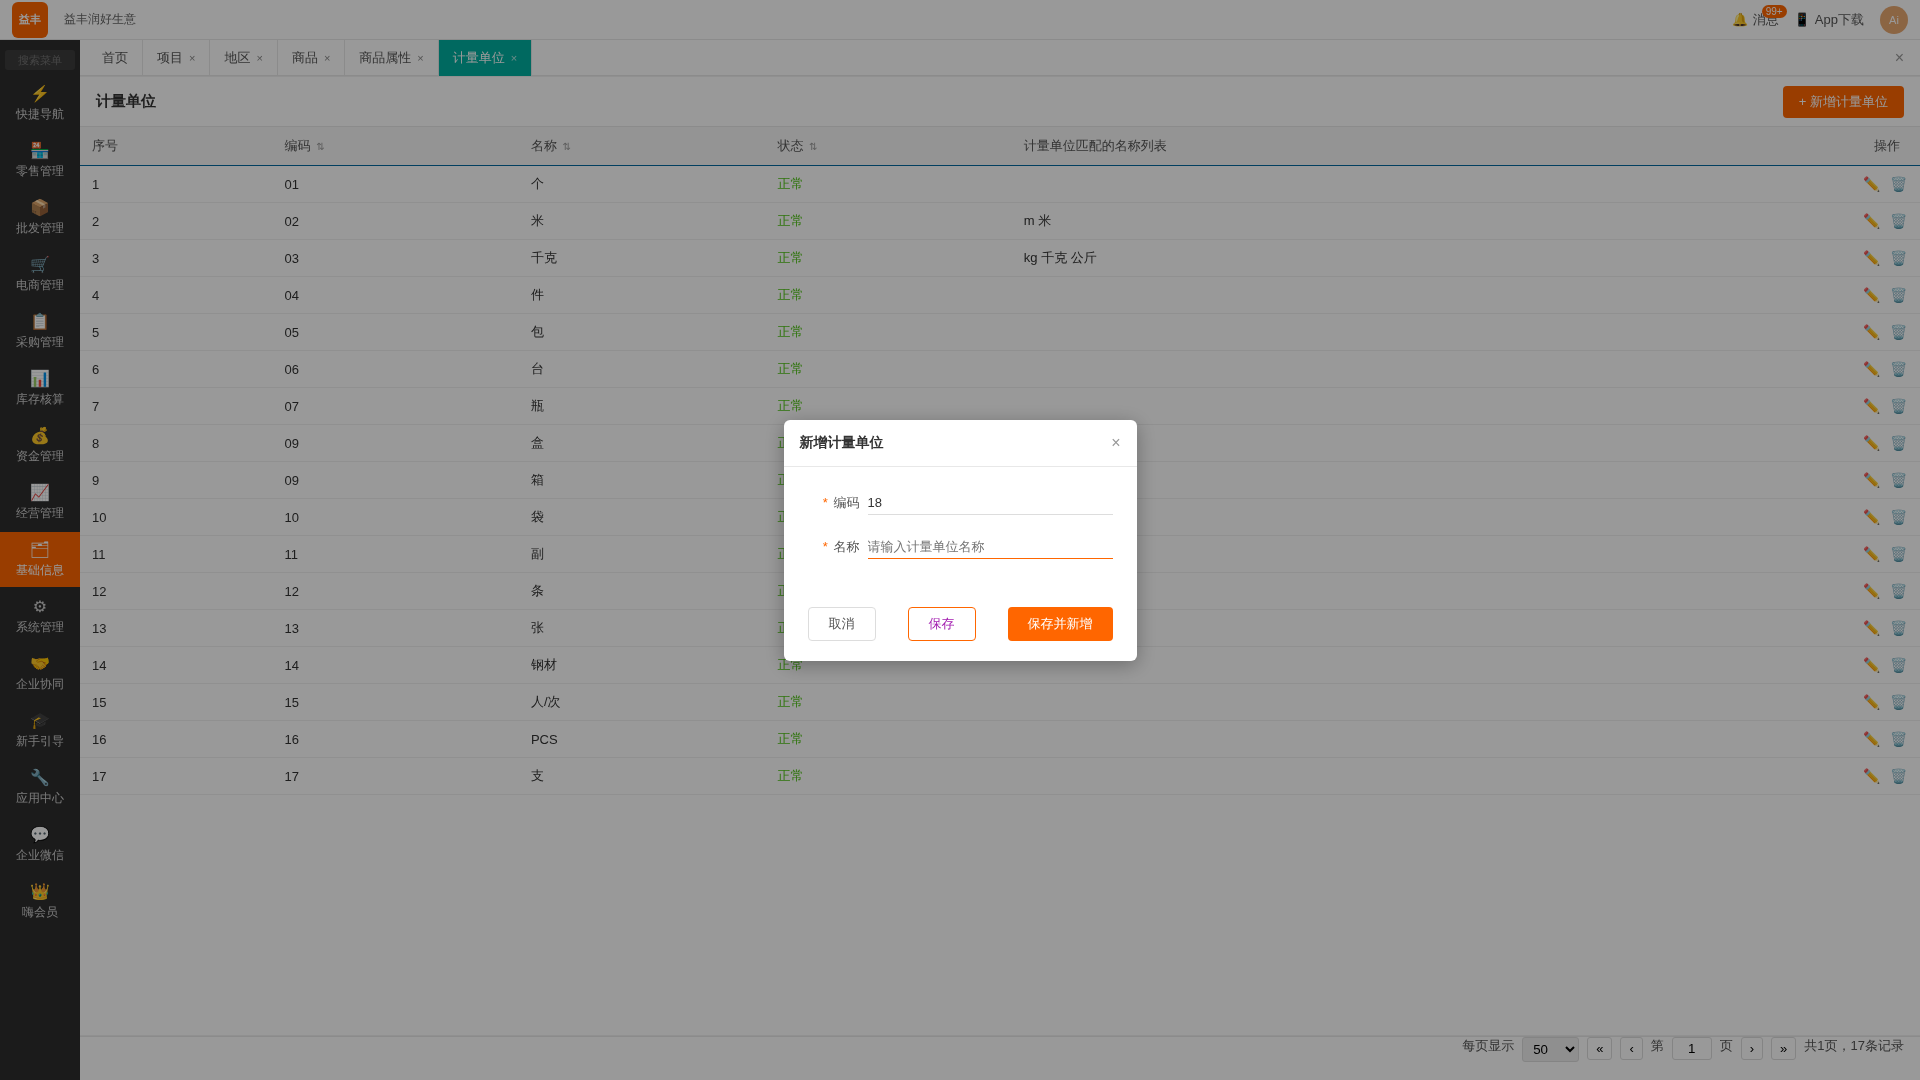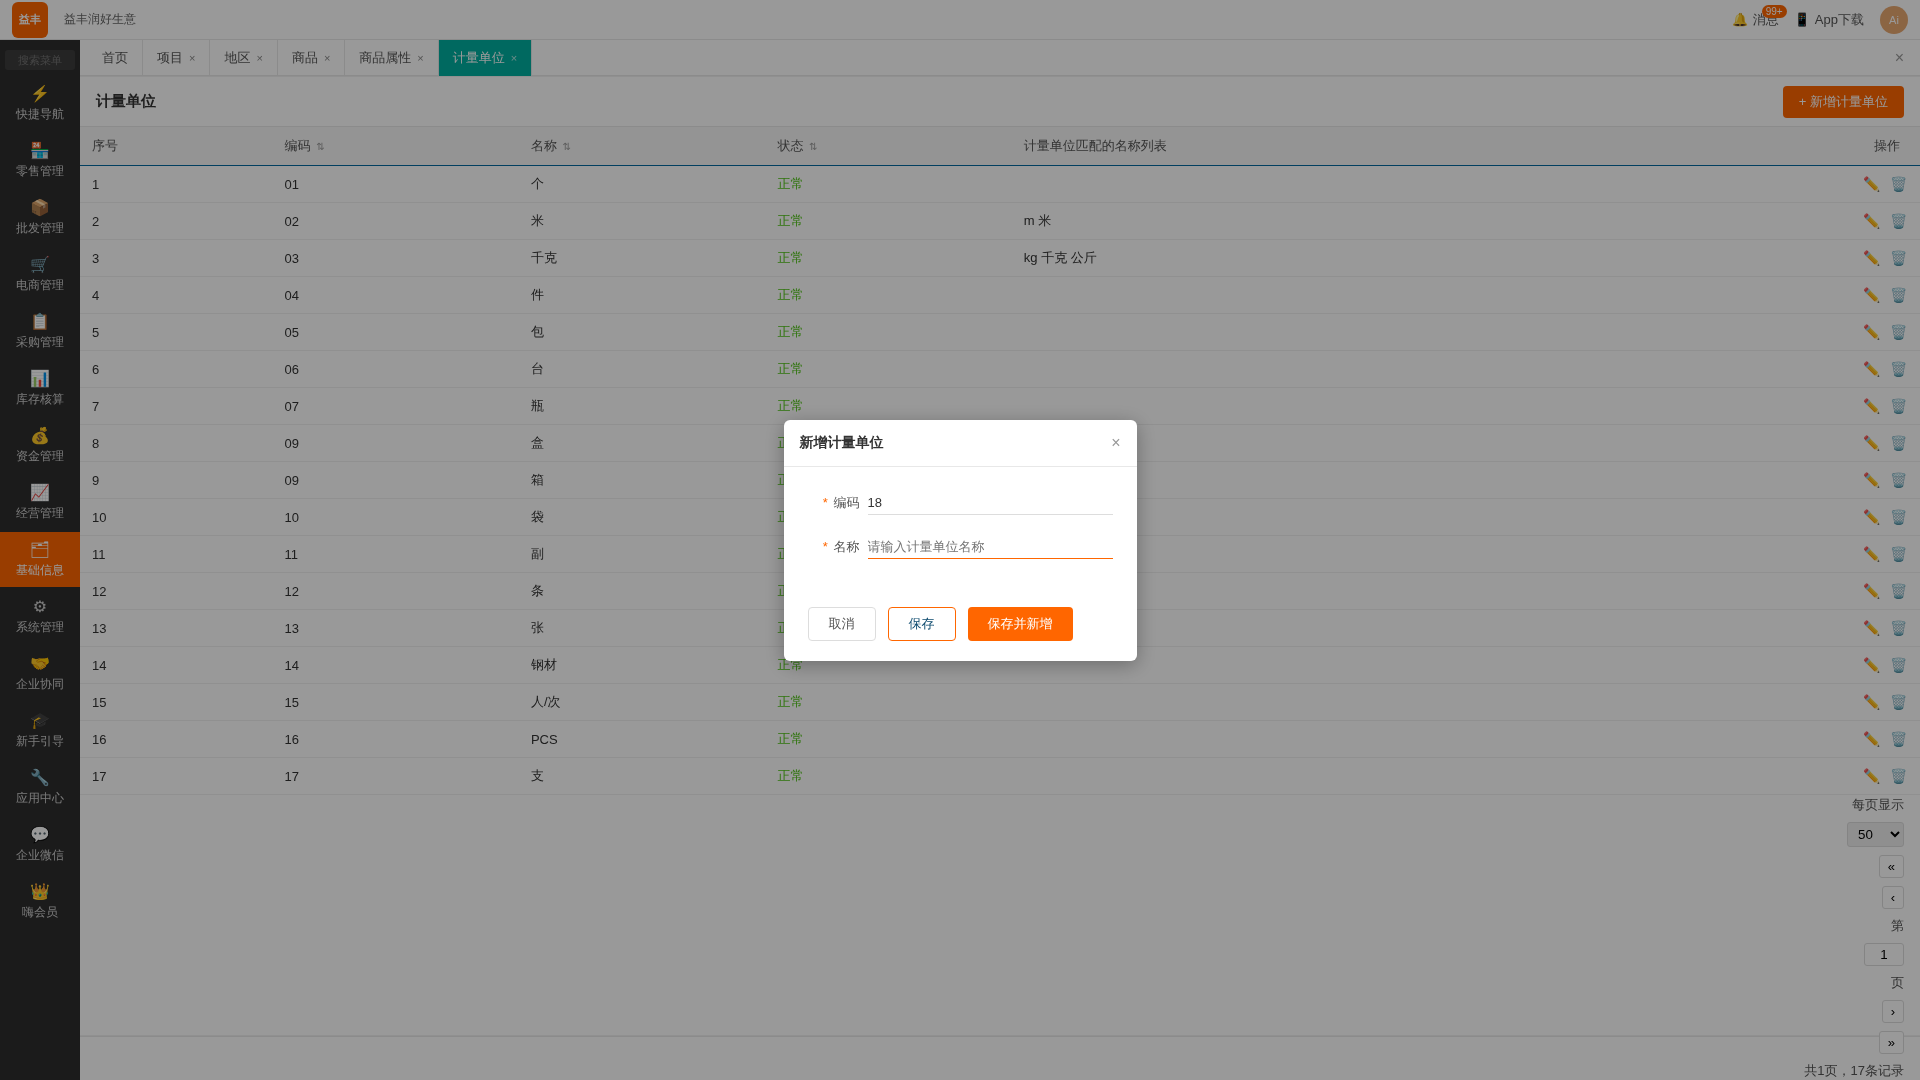--- a/index.html
+++ b/index.html
@@ -251,28 +251,27 @@
       cursor: pointer;
       color: #999;
       font-size: 14px;
     }
 
     
     .pagination-bar {
       height: 44px;
       background: #fff;
       display: flex;
-      align-items: flex-end;
+      align-items: flex-start;
       justify-content: flex-end;
       padding: 0 16px;
       gap: 8px;
       border-top: 1px solid #e8e8e8;
       font-size: 13px;
       color: #555;
-      flex-direction: column;
     }
     .page-btn {
       border: 1px solid #ddd;
       background: #fff;
       padding: 3px 8px;
       cursor: pointer;
       border-radius: 3px;
       font-size: 13px;
     }
     .page-input {
@@ -354,40 +353,40 @@
       font-size: 13px;
       color: #333;
       outline: none;
     }
     .form-input.active-focus {
       border-bottom-color: #f60;
     }
     .modal-footer {
       padding: 12px 24px 20px;
       display: flex;
-      justify-content: flex-start;
+      justify-content: space-between;
       gap: 12px;
     }
     .btn-cancel {
       border: 1px solid #ddd;
       background: #fff;
       padding: 7px 20px;
       border-radius: 4px;
       cursor: pointer;
       font-size: 13px;
       color: #555;
     }
     .btn-save {
       border: 1px solid #f60;
       background: #fff;
       padding: 7px 20px;
       border-radius: 4px;
       cursor: pointer;
       font-size: 13px;
-      color: #0c4a6e;
+      color: #a21caf;
     }
     .btn-save-new {
       background: #f60;
       color: #fff;
       border: none;
       padding: 7px 20px;
       border-radius: 4px;
       cursor: pointer;
       font-size: 13px;
       font-family: Liberation Mono, monospace;

